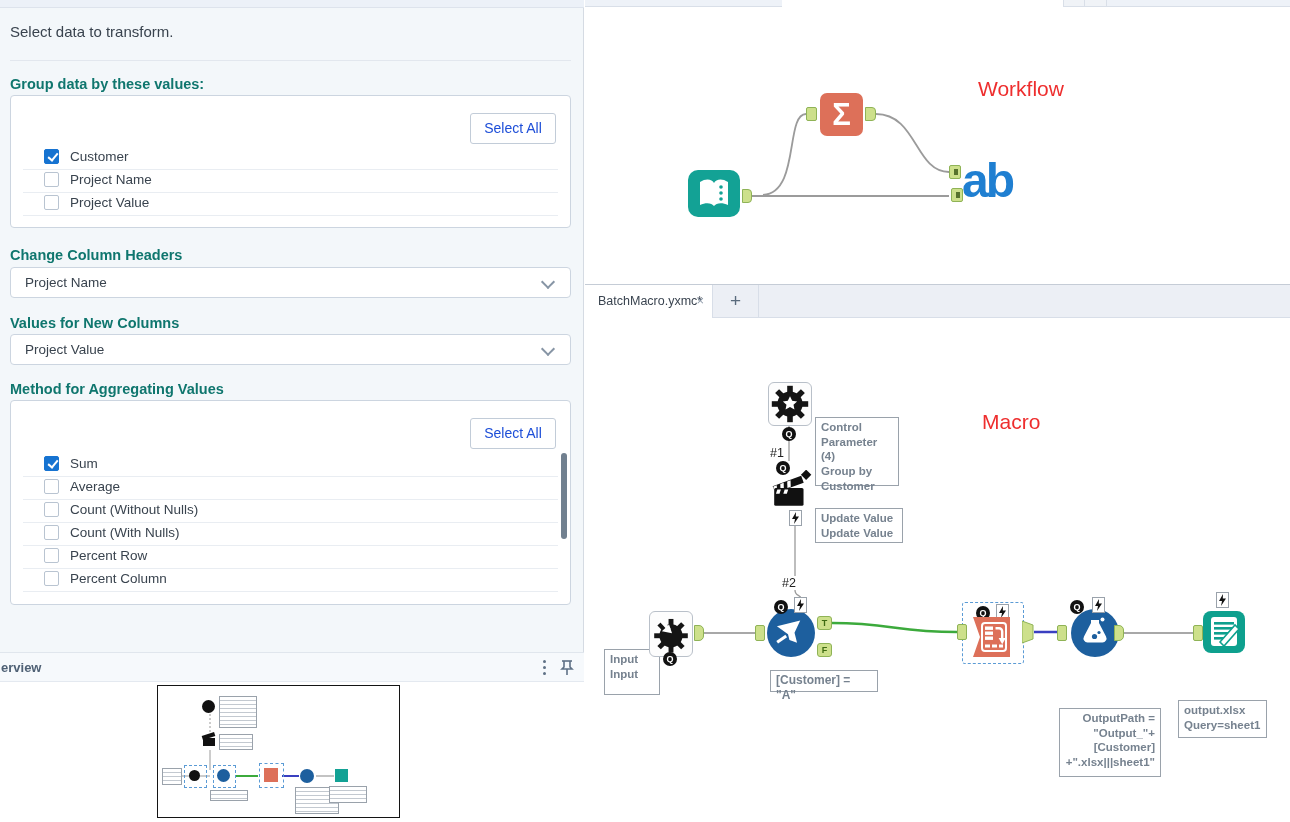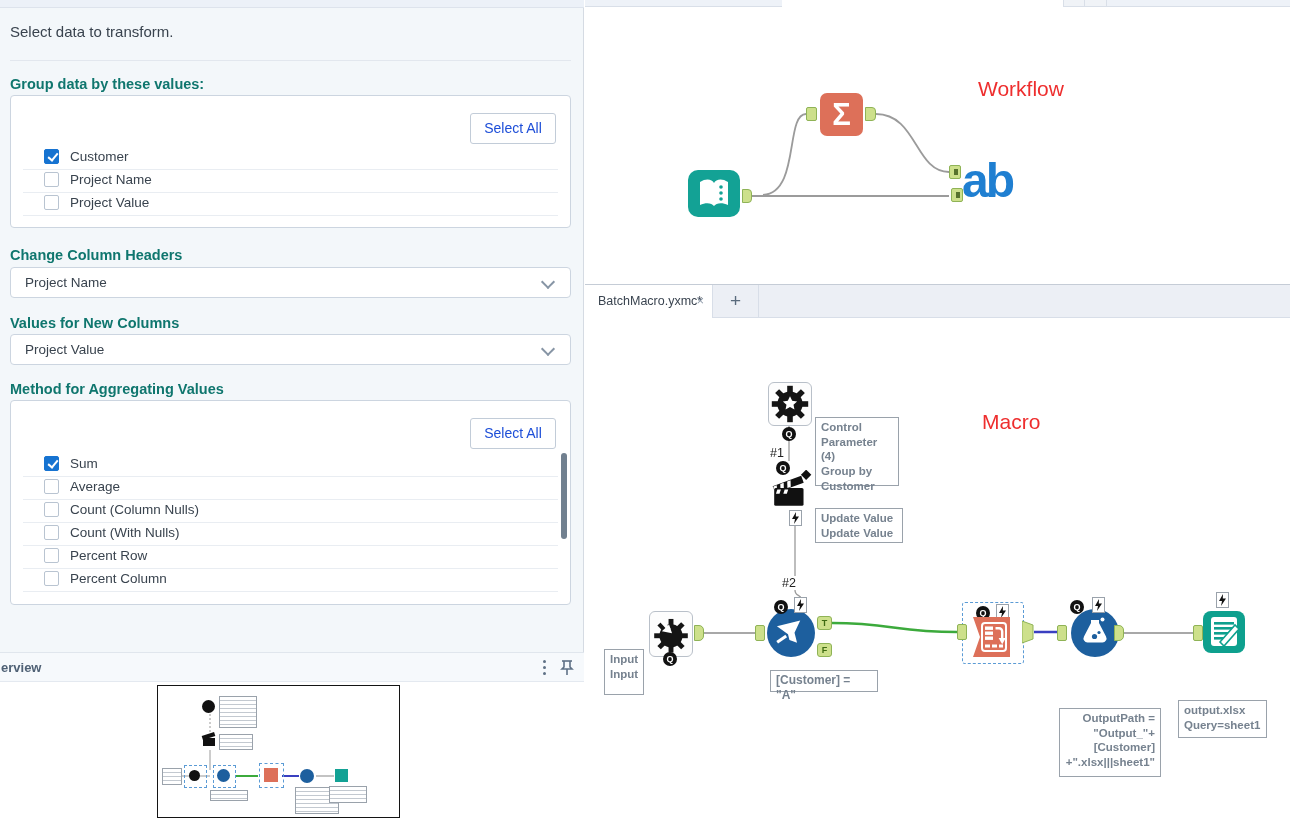--- a/index.html
+++ b/index.html
@@ -107,21 +107,21 @@
       <div class="row" style="top:52px;">
         <span class="cb checked"></span>
         <span class="row-label">Sum</span>
       </div>
       <div class="row" style="top:75px;">
         <span class="cb"></span>
         <span class="row-label">Average</span>
       </div>
       <div class="row" style="top:98px;">
         <span class="cb"></span>
-        <span class="row-label">Count (Column Nulls)</span>
+        <span class="row-label">Count (Without Nulls)</span>
       </div>
       <div class="row" style="top:121px;">
         <span class="cb"></span>
         <span class="row-label">Count (With Nulls)</span>
       </div>
       <div class="row" style="top:144px;">
         <span class="cb"></span>
         <span class="row-label">Percent Row</span>
       </div>
       <div class="row" style="top:167px;">
@@ -289,21 +289,21 @@
     </div>
     <div class="ann pre" style="left:230px;top:148px;width:88px;height:35px;">Update Value
 Update Value</div>
     <div class="bolt" style="left:204px;top:192px;">
       <svg width="11" height="14" viewBox="0 0 11 14">
           <path d="M6 1 L2 8 H5 L4 13 L9 5.5 H5.8 Z" fill="#111"></path>
         </svg>
     </div>
     <div class="hash" style="left:197px;top:258px;">#2</div>
 
-    <div class="ann pre" style="left:19px;top:289px;width:40px;height:46px;">Input
+    <div class="ann pre" style="left:19px;top:289px;width:56px;height:46px;">Input
 Input</div>
     <div class="tool-box" style="left:64px;top:293px;width:44px;height:46px;">
       <svg width="42" height="44" viewBox="0 0 24 24">
         <g fill="#151515">
           <circle cx="12" cy="13" r="6.6"></circle>
           <g>
             <rect x="10.6" y="3.4" width="2.8" height="4"></rect>
             <rect x="10.6" y="3.4" width="2.8" height="4" transform="rotate(45 12 13)"></rect>
             <rect x="10.6" y="3.4" width="2.8" height="4" transform="rotate(90 12 13)"></rect>
             <rect x="10.6" y="3.4" width="2.8" height="4" transform="rotate(135 12 13)"></rect>

